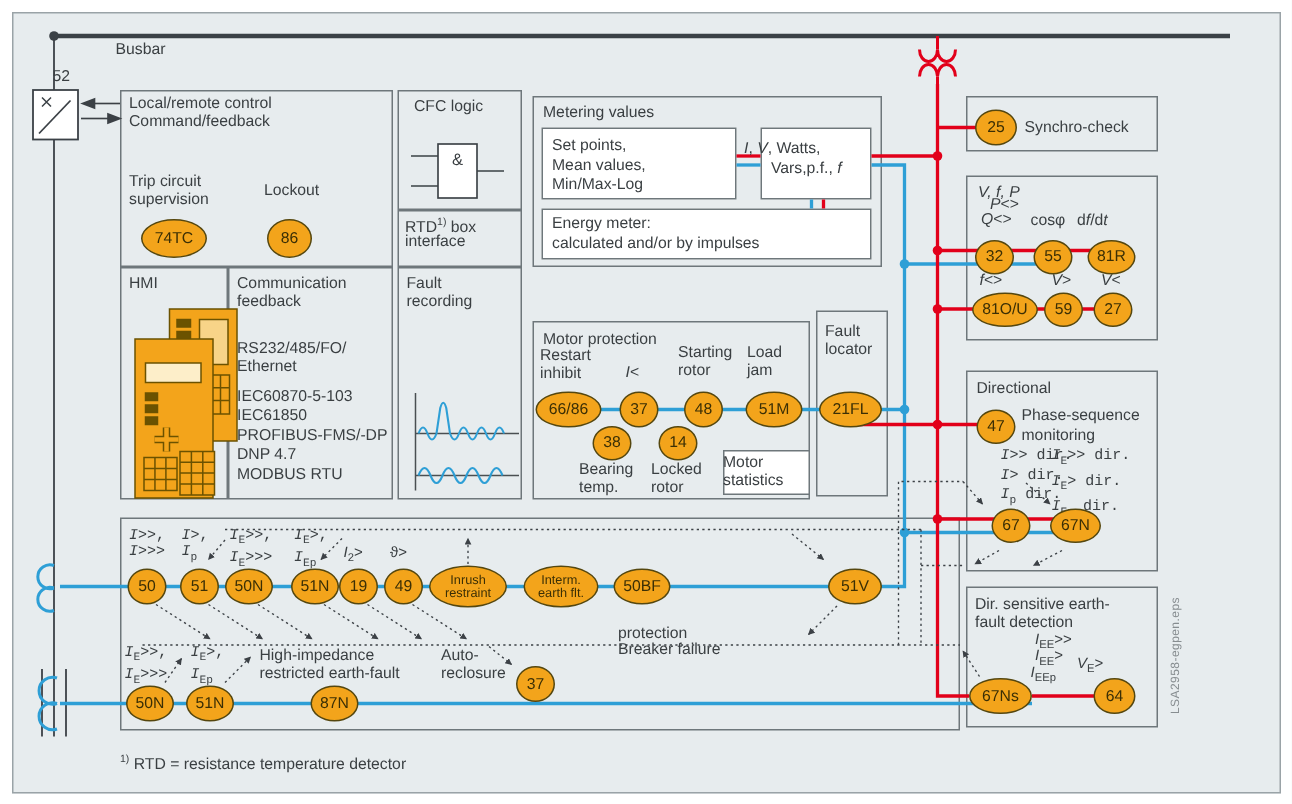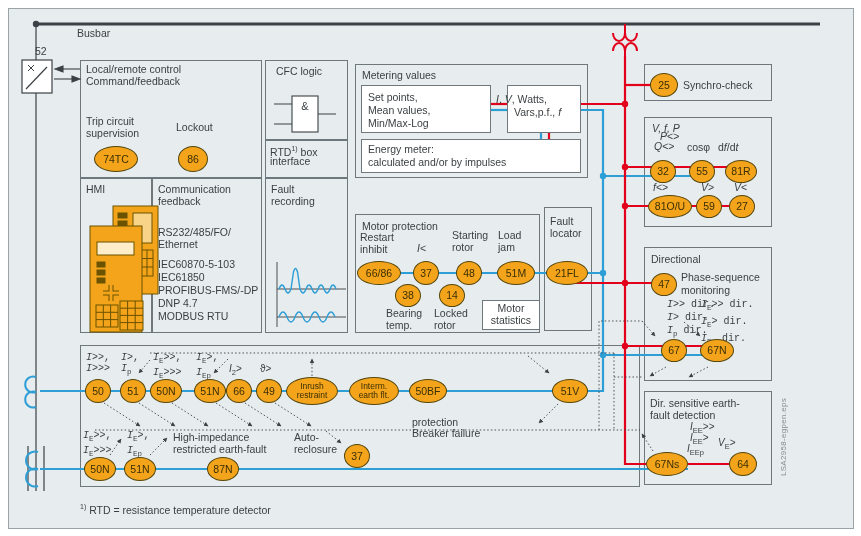--- a/index.html
+++ b/index.html
@@ -12,21 +12,21 @@
   .lbl{position:absolute;z-index:3;font-size:10.5px;line-height:12px;white-space:nowrap;}
   .ml{position:absolute;z-index:3;font-size:10px;line-height:11px;white-space:nowrap;}
   .ml span{display:block;font-family:Liberation Mono, monospace;}
   .col3 span{display:block;line-height:13px;}
   .oval{position:absolute;z-index:5;background:#f3a41b;border:1.3px solid #55470f;border-radius:50%;
         display:flex;align-items:center;justify-content:center;font-size:10.5px;color:#3b2f05;
         line-height:1;box-sizing:border-box;}
   .oval.two{flex-direction:column;font-size:8.5px;line-height:1.1;}
   sub{font-size:7.5px;}
   sup{font-size:7px;}
-  .ctr{text-align:center;}
+  .ctr{text-align:left;}
   #watermark{position:absolute;left:779px;top:398px;z-index:3;font-size:8px;color:#878d90;
              writing-mode:vertical-rl;transform:rotate(180deg);letter-spacing:.3px;}
 </style>
 </head>
 <body>
 
 <div id="stage">
   <div id="bg"></div>
 
   <div class="box" style="left:80px;top:60px;width:182px;height:118px"></div>
@@ -330,21 +330,21 @@
   <div class="oval" style="left:413px;top:261px;width:26px;height:24px">37</div>
   <div class="oval" style="left:456px;top:261px;width:26px;height:24px">48</div>
   <div class="oval" style="left:497px;top:261px;width:38px;height:24px">51M</div>
   <div class="oval" style="left:546px;top:261px;width:42px;height:24px">21FL</div>
   <div class="oval" style="left:395px;top:284px;width:26px;height:23px">38</div>
   <div class="oval" style="left:439px;top:284px;width:26px;height:23px">14</div>
   <div class="oval" style="left:85px;top:379px;width:26px;height:24px">50</div>
   <div class="oval" style="left:120px;top:379px;width:26px;height:24px">51</div>
   <div class="oval" style="left:150px;top:379px;width:32px;height:24px">50N</div>
   <div class="oval" style="left:194px;top:379px;width:32px;height:24px">51N</div>
-  <div class="oval" style="left:226px;top:379px;width:26px;height:24px">66</div>
+  <div class="oval" style="left:226px;top:379px;width:26px;height:24px">19</div>
   <div class="oval" style="left:256px;top:379px;width:26px;height:24px">49</div>
   <div class="oval two" style="left:286px;top:377px;width:52px;height:28px">
     <span>Inrush</span>
       <span>restraint</span>
   </div>
   <div class="oval two" style="left:349px;top:377px;width:50px;height:28px">
     <span>Interm.</span>
       <span>earth flt.</span>
   </div>
   <div class="oval" style="left:409px;top:379px;width:38px;height:24px">50BF</div>

